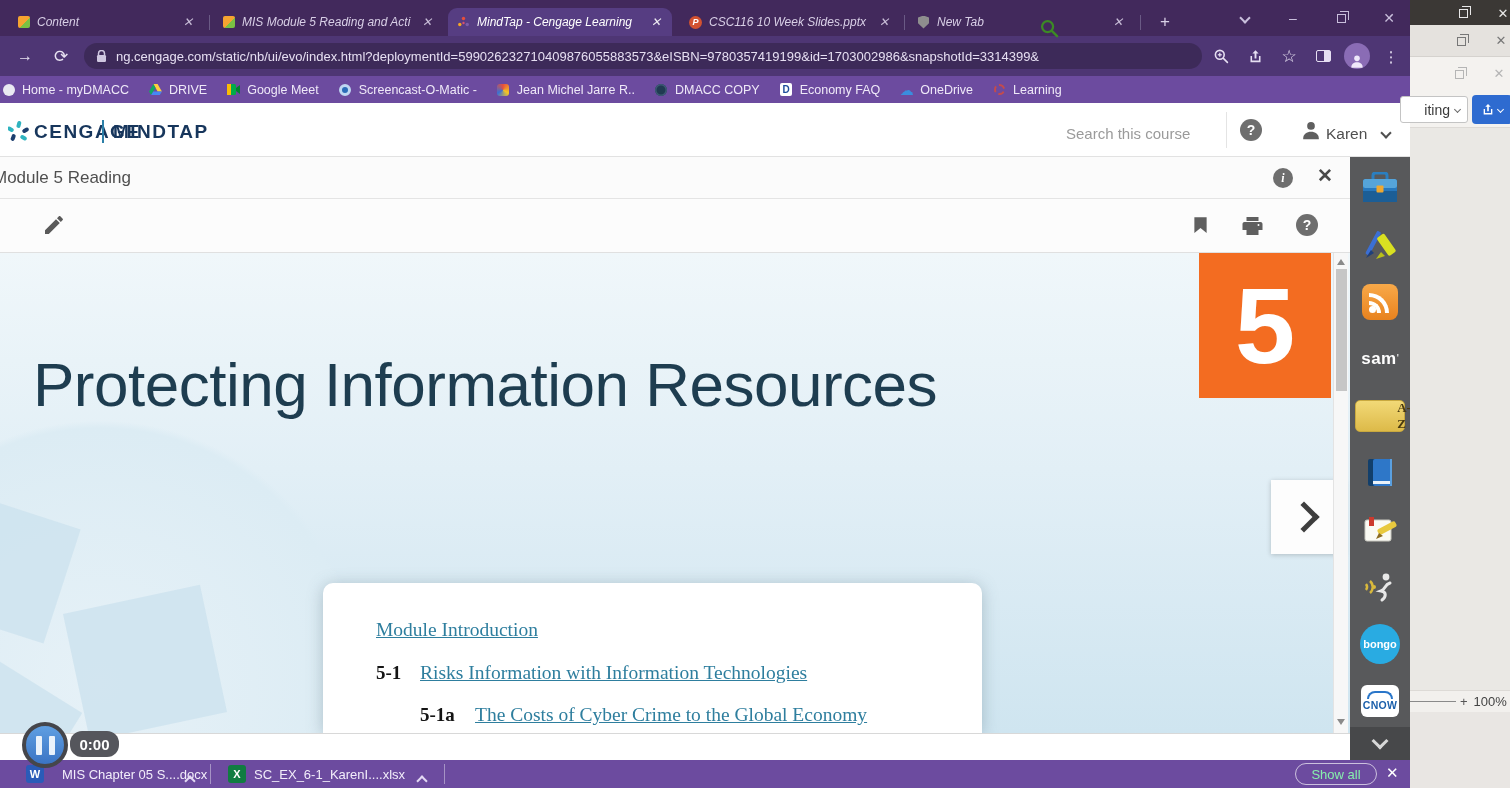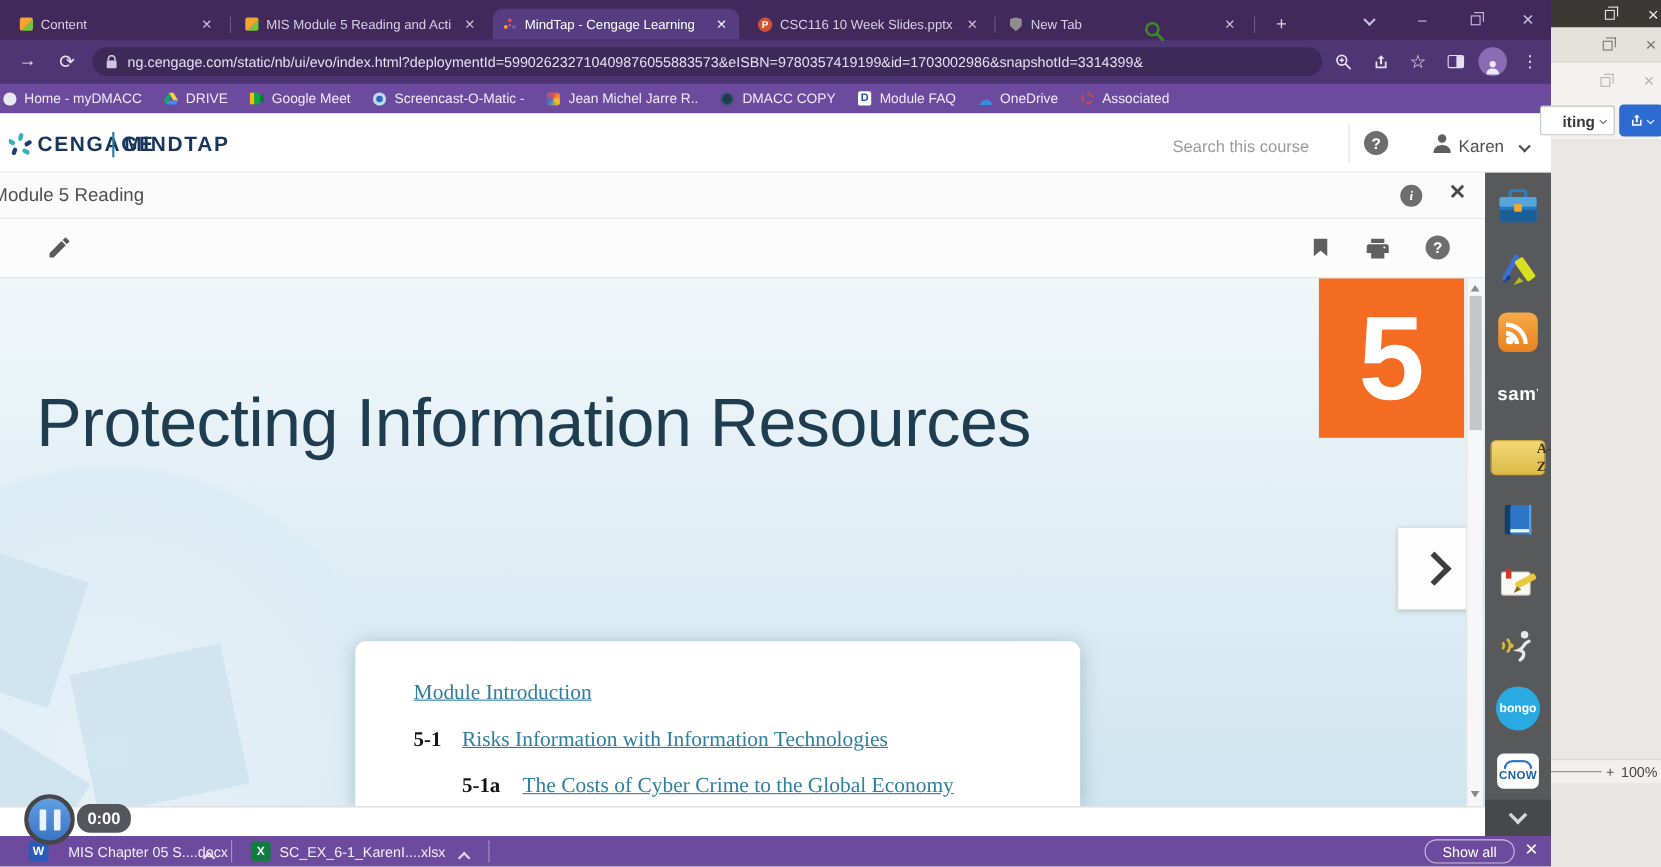--- a/index.html
+++ b/index.html
@@ -3,21 +3,21 @@
 <meta charset="utf-8">
 <style>
   * { margin:0; padding:0; box-sizing:border-box; }
   body { font-family:"Liberation Sans", sans-serif; background:#fff; }
   .screen { position:relative; width:1510px; height:788px; overflow:hidden; background:#ECEAE7; }
 
   
   .chrome { position:absolute; left:0; top:0; width:1410px; height:103px; background:#42295C; }
   .tabbar { position:absolute; left:0; top:0; width:1410px; height:36px; background:#42295C; }
   .tab { position:absolute; top:8px; height:28px; display:flex; align-items:center; gap:7px;
-         padding:0 9px; font-size:12px; color:#D8CFE6; border-radius:9px 9px 0 0; cursor:default; }
+         padding:0 9px; font-size:12px; color:#D8CFE6; border-radius:9px 9px 0 0; cursor:default;font-style:italic; }
   .tab.active { background:#563D82; color:#FFFFFF; }
   .tab .tabtitle { flex:1; white-space:nowrap; overflow:hidden; }
   .tabclose { font-size:12px; color:inherit; opacity:.9; padding:0 2px; }
   .tabsep { position:absolute; top:15px; width:1px; height:15px; background:#6A5A85; }
   .favicon { width:13px; height:13px; flex:0 0 auto; display:flex; align-items:center; justify-content:center; }
   .fav-doc { width:12px; height:12px; border-radius:2px; background:linear-gradient(135deg,#F6A430 55%,#7AC143 55%); }
   .fav-ppt { width:13px; height:13px; border-radius:50%; background:#D35230; color:#fff; font-size:9px; font-weight:bold;
              display:flex; align-items:center; justify-content:center; }
   .fav-shield { width:11px; height:13px; background:#8E8E8E;
              clip-path:polygon(50% 0,100% 15%,100% 60%,50% 100%,0 60%,0 15%); }
@@ -106,21 +106,21 @@
             color:#fff; font-size:15px; font-weight:bold; display:flex; align-items:center; justify-content:center; z-index:5; }
 
   
   .dlbar { position:absolute; left:0; top:760px; width:1410px; height:28px; background:#6C4B9F; }
   .dl-ic { position:absolute; top:5px; width:18px; height:18px; border-radius:3px; color:#fff; font-size:11px; font-weight:bold;
             display:flex; align-items:center; justify-content:center; }
   .dl-name { position:absolute; top:7px; font-size:13px; color:#F2EDFA; white-space:nowrap; }
   .dl-chev { position:absolute; top:11px; color:#E3D9F3; }
   .dl-sep { position:absolute; top:4px; width:1px; height:20px; background:rgba(255,255,255,.4); }
   .showall { position:absolute; left:1295px; top:3px; width:82px; height:22px; border:1px solid rgba(255,255,255,.65);
-            border-radius:11px; color:#ffffff; font-size:13px; display:flex; align-items:center; justify-content:center; }
+            border-radius:11px; color:#86efac; font-size:13px; display:flex; align-items:center; justify-content:center; }
   .dl-close { position:absolute; left:1386px; top:5px; color:#fff; font-size:15px; }
 
   
   .sidebar { position:absolute; left:1350px; top:157px; width:60px; height:603px; background:#58595B; }
   .tools { position:absolute; top:2px; left:0; width:60px; }
   .tool { height:57px; display:flex; align-items:center; justify-content:center; }
   .sb-bottom { position:absolute; bottom:0; left:0; width:60px; height:33px; background:#47484A;
             display:flex; align-items:center; justify-content:center; }
   .sb-bottom .chev { width:12px; height:12px; border-width:0 3px 3px 0; color:#D8D8D8; margin-top:-6px; }
   .ic-rss { width:36px; height:36px; border-radius:8px; background:linear-gradient(180deg,#F8A949,#E8821E);
@@ -139,21 +139,21 @@
   .ic-cnow { width:38px; height:32px; border-radius:6px; background:#fff; display:flex; flex-direction:column;
             align-items:center; justify-content:center; }
   .cnow-arc { width:26px; height:8px; border:2.5px solid #2A76C9; border-bottom:none; border-radius:13px 13px 0 0; }
   .ic-cnow span { color:#1B5FAA; font-size:10.5px; font-weight:800; letter-spacing:.3px; }
 
   
   .sidewin { position:absolute; left:1410px; top:0; width:100px; height:788px; background:#EAE8E4; }
   .sw-titlebar { position:absolute; left:0; top:0; width:100px; height:25px; background:#3B3835; color:#E8E8E8; }
   .sw-band1 { position:absolute; left:0; top:25px; width:100px; height:32px; background:#E5E2DE; border-bottom:1px solid #D5D2CE; color:#777; }
   .sw-band2 { position:absolute; left:0; top:57px; width:100px; height:33px; background:#F4F2EF; color:#B5B5B5; }
-  .sw-ribbon { position:absolute; left:0; top:90px; width:100px; height:38px; background:#F4F2EF; border-bottom:1px solid #DDDAD6;font-weight:bold; }
+  .sw-ribbon { position:absolute; left:0; top:90px; width:100px; height:38px; background:#F4F2EF; border-bottom:1px solid #DDDAD6; }
   .editing-pill { position:absolute; left:-10px; top:6px; width:68px; height:27px; background:#fff; border:1px solid #C4C4C4;
             border-radius:3px; display:flex; align-items:center; justify-content:flex-end; gap:5px; padding-right:7px;
             font-size:14px; color:#3A3A3A; }
   .share-btn { position:absolute; left:62px; top:5px; width:40px; height:29px; background:#2E6BD0; border-radius:4px;
             display:flex; align-items:center; justify-content:center; gap:3px; color:#fff; }
   .share-btn .chev { width:5px; height:5px; border-width:0 1.5px 1.5px 0; }
   .sw-status { position:absolute; left:0; top:690px; width:100px; height:22px; background:#F2F0ED; border-top:1px solid #DDDAD6;
             display:flex; align-items:center; font-size:13px; color:#444; }
   .zoom-line { width:46px; height:1px; background:#8A8A8A; margin-right:4px; }
   .sw-bottom { position:absolute; left:0; top:712px; width:100px; height:76px; background:#E9E6E3; }
@@ -301,31 +301,31 @@
       <span class="bm">
         <span class="bm-ic">
             <span style="width:12px;height:12px;border-radius:50%;background:#203A52;box-shadow:inset 0 0 0 1.5px #3D5A75;"></span>
           </span>
         <span>DMACC COPY</span>
       </span>
       <span class="bm">
         <span class="bm-ic">
             <span class="glyph" style="width:12px;height:13px;background:#fff;border-radius:2px;color:#1F4E9C;font-weight:bold;font-size:10px;display:flex;align-items:center;justify-content:center;">D</span>
           </span>
-        <span>Module FAQ</span>
+        <span>Economy FAQ</span>
       </span>
       <span class="bm">
         <span class="bm-ic glyph" style="color:#3A8DDE;font-size:14px;">☁</span>
         <span>OneDrive</span>
       </span>
       <span class="bm">
         <span class="bm-ic">
             <span style="width:11px;height:11px;border-radius:50%;border:2px dashed #C54B4B;"></span>
           </span>
-        <span>Associated</span>
+        <span>Learning</span>
       </span>
     </div>
   </div>
 
   <div class="mt-header">
     <svg style="position:absolute;left:8px;top:18px;" width="22" height="22" viewBox="0 0 22 22">
       <rect x="9" y="0" width="4" height="7" rx="2" fill="#2FB3BF" transform="rotate(15 11 3)"></rect>
       <rect x="16" y="6" width="4" height="7" rx="2" fill="#1C3E6E" transform="rotate(60 18 9)"></rect>
       <rect x="14" y="14" width="4" height="7" rx="2" fill="#2FB3BF" transform="rotate(120 16 17)"></rect>
       <rect x="3" y="14" width="4" height="7" rx="2" fill="#1C3E6E" transform="rotate(200 5 17)"></rect>

